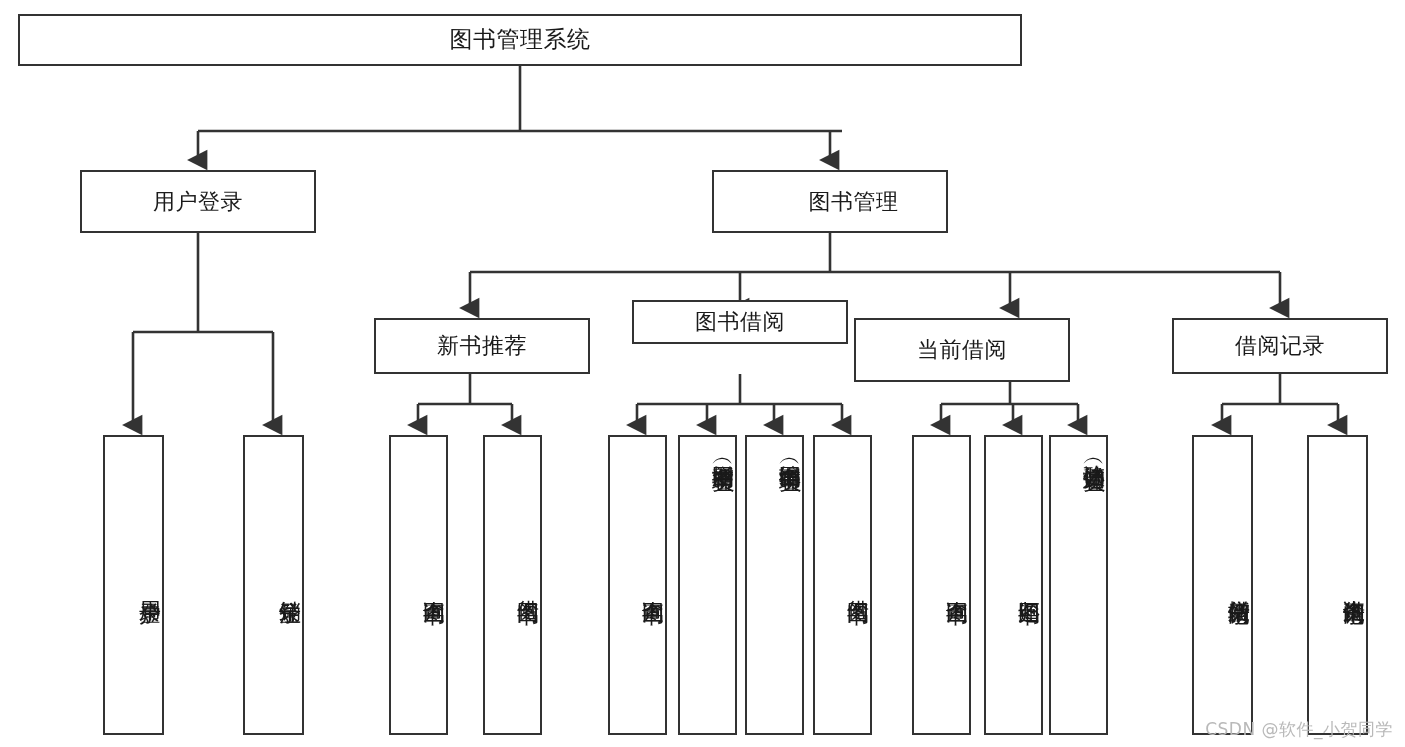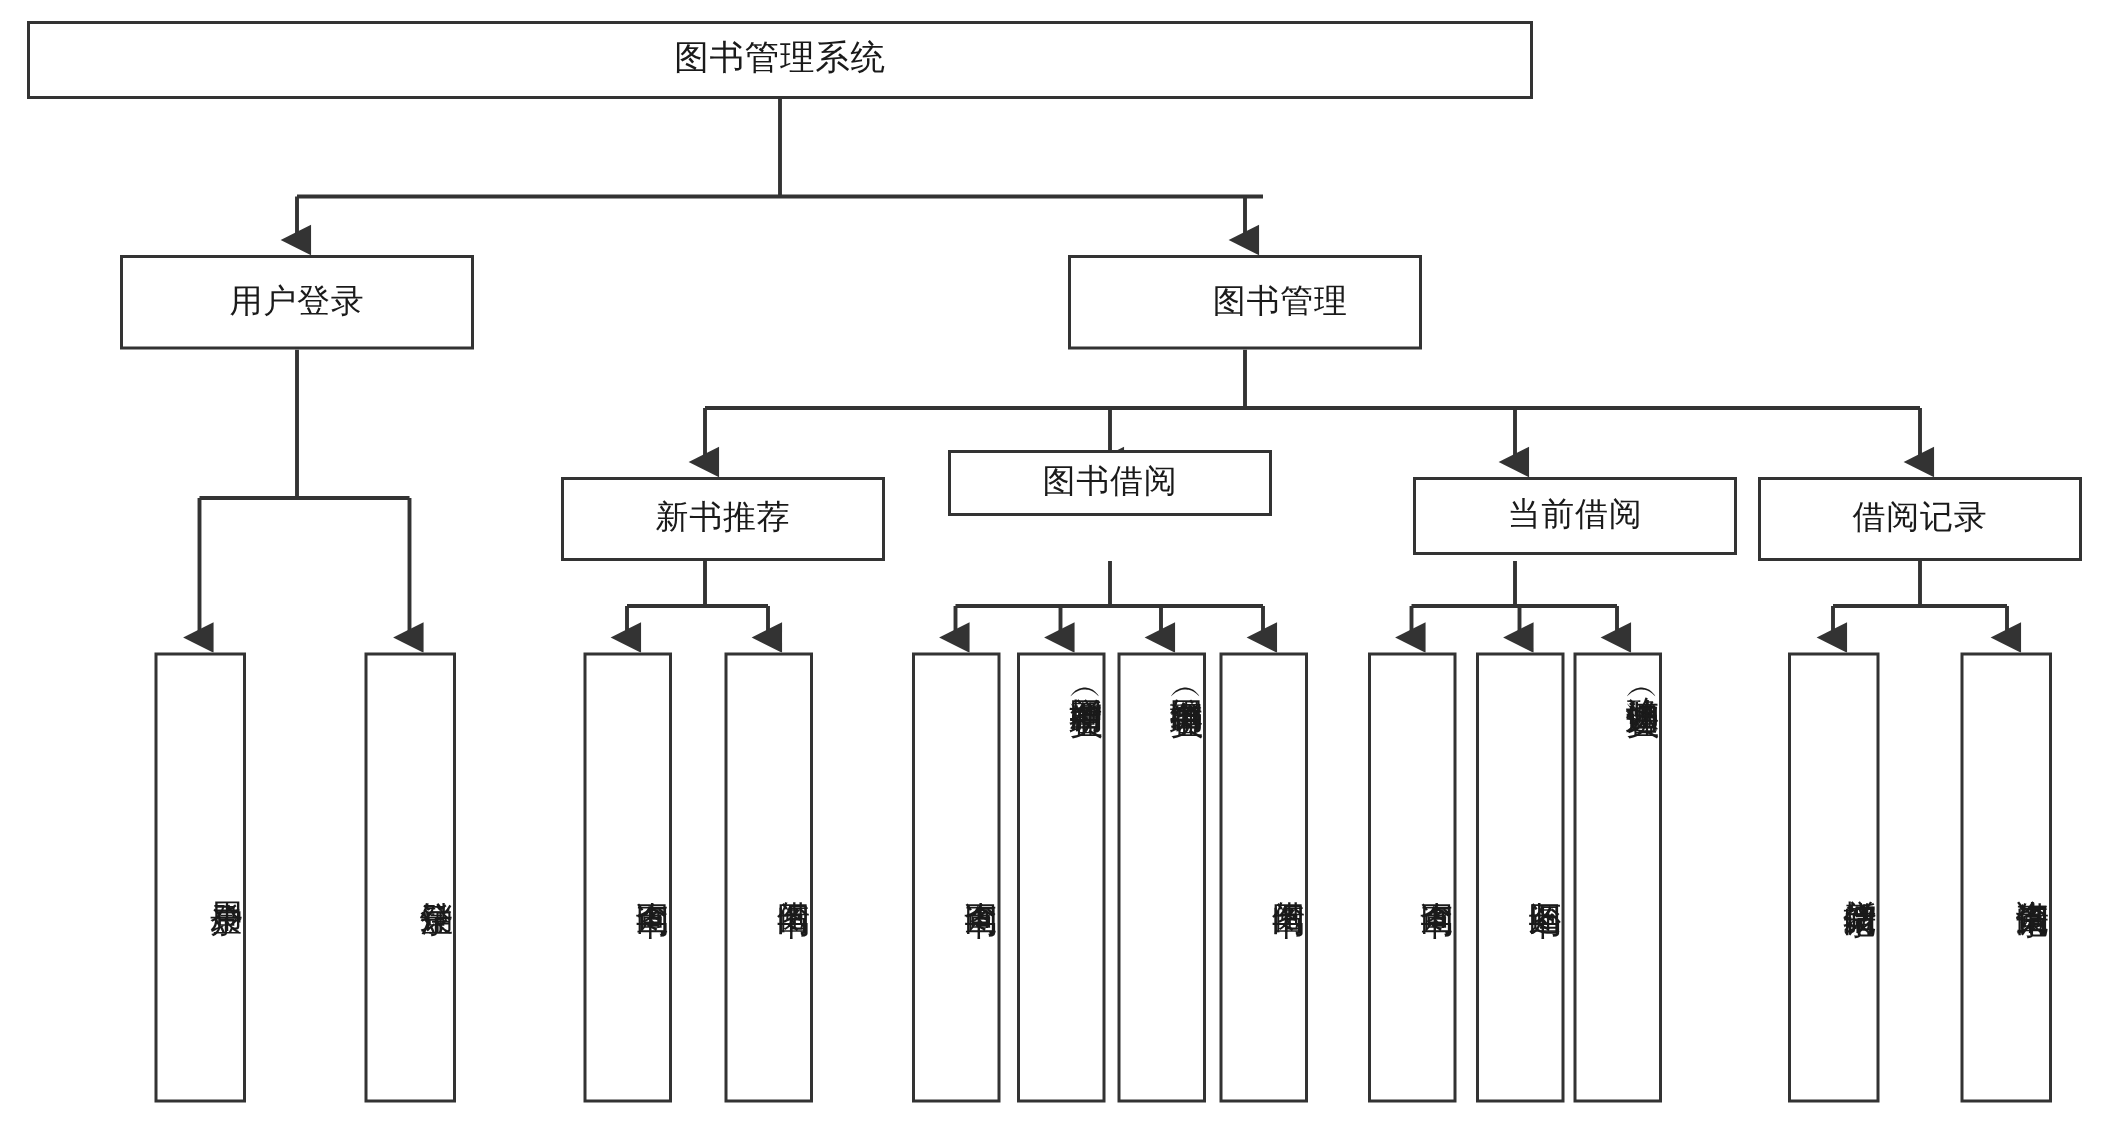--- a/index.html
+++ b/index.html
@@ -153,21 +153,21 @@
       </div>
       <div class="node horiz" style="left: 712px; top: 170px; width: 236px; height: 63px; padding-left: 47px;">
         <span class="node-label">图书管理</span>
       </div>
       <div class="node horiz" style="left: 374px; top: 318px; width: 216px; height: 56px;">
         <span class="node-label">新书推荐</span>
       </div>
       <div class="node horiz" style="left: 632px; top: 300px; width: 216px; height: 44px;">
         <span class="node-label">图书借阅</span>
       </div>
-      <div class="node horiz" style="left: 942px; top: 318px; width: 216px; height: 52px;">
+      <div class="node horiz" style="left: 854px; top: 318px; width: 216px; height: 64px;">
         <span class="node-label">当前借阅</span>
       </div>
       <div class="node horiz" style="left: 1172px; top: 318px; width: 216px; height: 56px;">
         <span class="node-label">借阅记录</span>
       </div>
       <div class="node vert centered" style="left: 103px; top: 435px; width: 61px; height: 300px;">
         <span class="node-label">用户登录</span>
       </div>
       <div class="node vert centered" style="left: 243px; top: 435px; width: 61px; height: 300px;">
         <span class="node-label">注销登录</span>
@@ -200,13 +200,14 @@
         <span class="node-label">确认归还（管理员）</span>
       </div>
       <div class="node vert centered" style="left: 1192px; top: 435px; width: 61px; height: 300px;">
         <span class="node-label">新增借阅记录</span>
       </div>
       <div class="node vert centered" style="left: 1307px; top: 435px; width: 61px; height: 300px;">
         <span class="node-label">查询借阅记录</span>
       </div>
     </div>
 
+  <div id="watermark">CSDN @软件_小贺同学</div>
 </div>
 
 </body></html>

